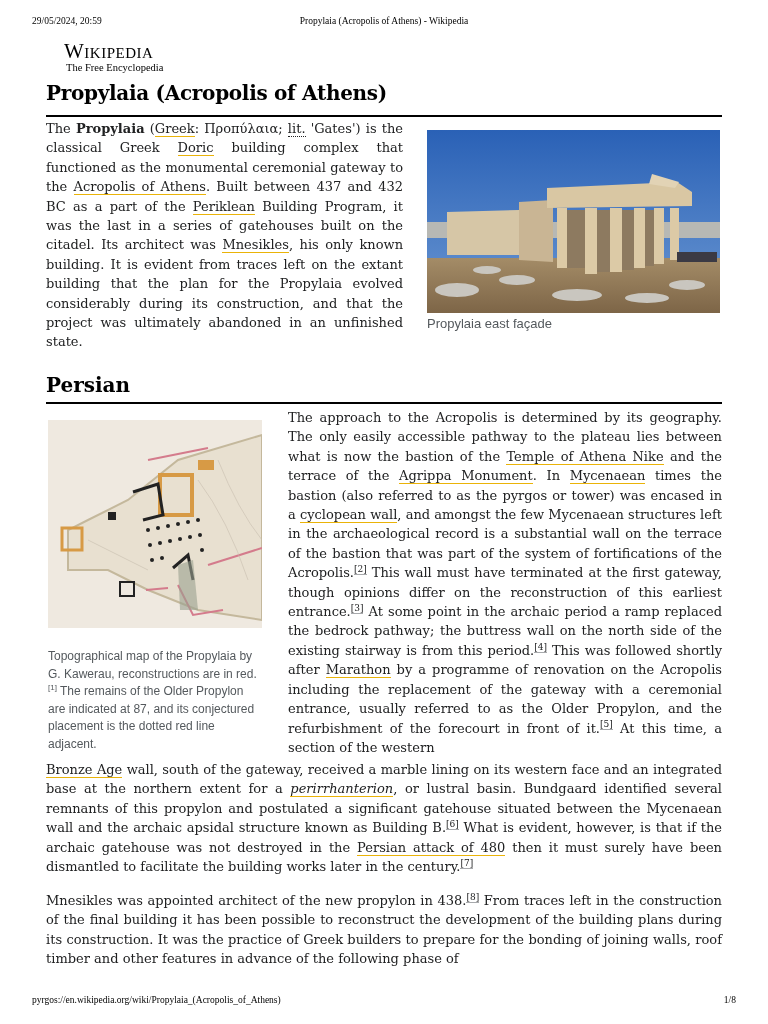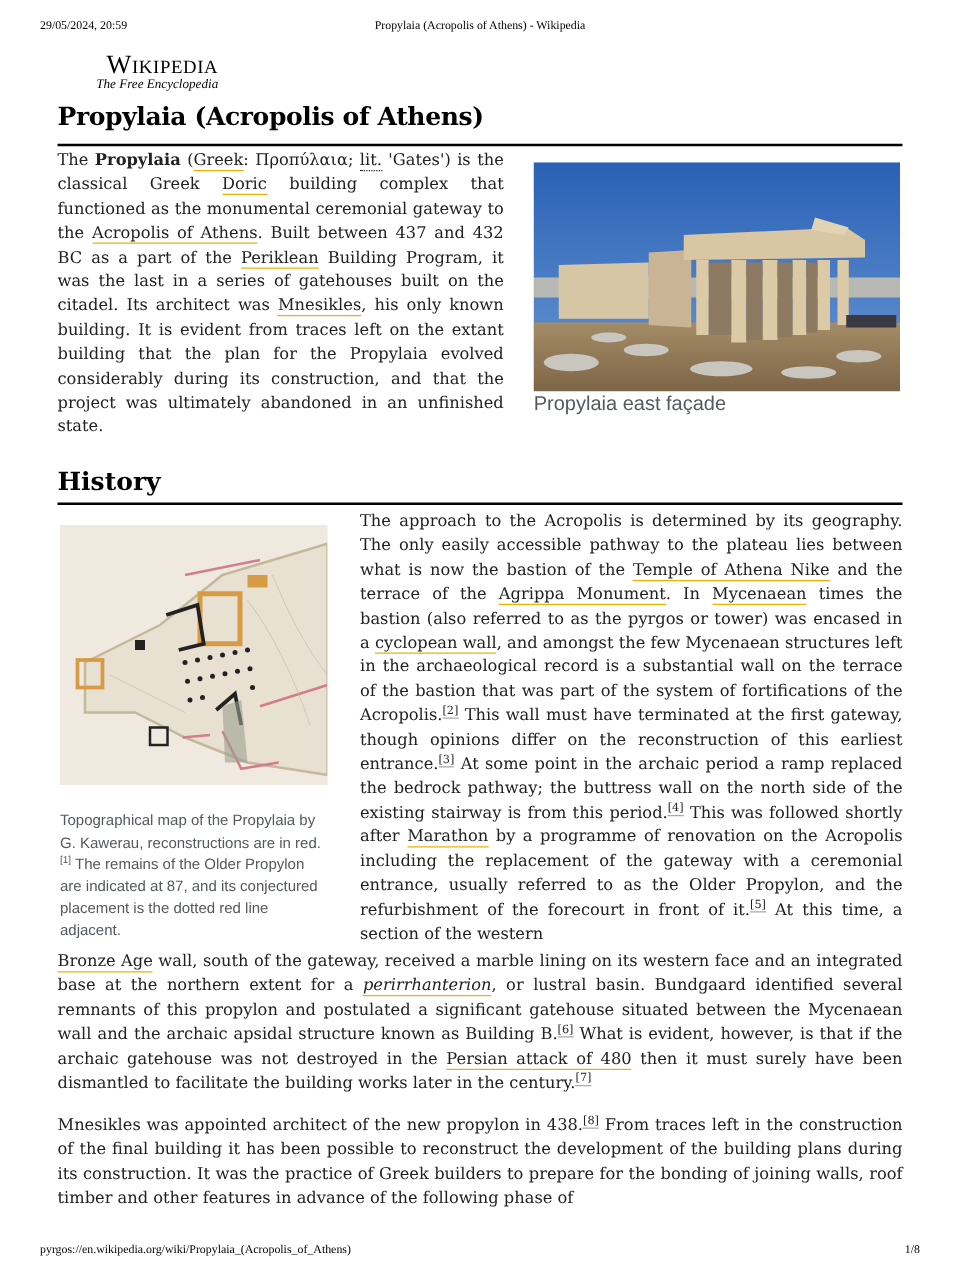--- a/index.html
+++ b/index.html
@@ -16,24 +16,24 @@
   .print-footer {
     position: absolute; top: 995px; left: 0; width: 768px; height: 14px;
     font-family: "Liberation Serif", serif; font-size: 9.5px; color: #000;
   }
   .print-footer .url { position: absolute; left: 32px; top: 0; }
   .print-footer .page { position: absolute; right: 32px; top: 0; }
 
   .logo { position: absolute; left: 64px; top: 40px; }
   .logo .wordmark {
     font-family: "Liberation Serif", serif; font-size: 21px; letter-spacing: 0.5px; color: #000;
-    line-height: 22px; font-variant: small-caps; text-align: right;
+    line-height: 22px; font-variant: small-caps;
   }
   .logo .tagline {
-    font-family: "Liberation Serif", serif; font-size: 10.5px; color: #000; line-height: 12px; margin-left: 13px; font-style: italic;
+    font-family: "Liberation Serif", serif; font-size: 10.5px; color: #000; line-height: 12px; margin-left: 2px;
   }
 
   .page-title {
     position: absolute; left: 46px; top: 72px; width: 676px;
     font-family: "DejaVu Serif", serif; font-weight: bold; font-size: 20px; line-height: 42px; color: #000;
     border-bottom: 2px solid #000; padding-bottom: 0; height: 45px; letter-spacing: -0.3px;
   }
 
   .body-text {
     font-family: "DejaVu Serif", serif; font-size: 13px; line-height: 19.4px; color: #202122;
@@ -46,21 +46,21 @@
   sup.ref { font-size: 9px; line-height: 0; vertical-align: super; border-bottom: 1px solid #a7a9ac; }
 
   .intro { position: absolute; left: 46px; top: 119px; width: 357px; }
 
   .infobox-fig { position: absolute; left: 427px; top: 130px; width: 293px; }
   .photo {
     width: 293px; height: 183px; position: relative; overflow: hidden;
     background: linear-gradient(180deg, #2f66b8 0%, #4a82cf 35%, #7aa3d8 48%, #b9b3a0 55%, #9c8a6c 70%, #8a7657 100%);
   }
   .caption {
-    font-family: "Liberation Sans", sans-serif; font-size: 16px; line-height: 18px; color: #54595d; margin-top: 2px;
+    font-family: "Liberation Sans", sans-serif; font-size: 13px; line-height: 18px; color: #54595d; margin-top: 2px;
   }
 
   .section-h2 {
     position: absolute; left: 46px; top: 371px; width: 676px;
     font-family: "DejaVu Serif", serif; font-weight: bold; font-size: 20px; line-height: 28px; color: #000;
     border-bottom: 2px solid #000; height: 33px;
   }
 
   .map-fig { position: absolute; left: 48px; top: 420px; width: 214px; }
   .map {
@@ -139,21 +139,21 @@
         <ellipse cx="60" cy="140" rx="14" ry="4"></ellipse>
       </g>
       <g fill="#3b3a44">
         <rect x="250" y="122" width="40" height="10"></rect>
       </g>
     </svg>
   </div>
   <figcaption class="caption">Propylaia east façade</figcaption>
 </figure>
 
-<h2 class="section-h2">History</h2>
+<h2 class="section-h2">Persian</h2>
 
 <figure class="map-fig">
   <div class="map">
     <svg width="214" height="208" viewBox="0 0 214 208">
       <rect width="214" height="208" fill="#efe9e0"></rect>
 
       <polygon points="40,100 80,80 130,40 214,15 214,200 150,190 100,170 60,150 20,150 20,110" fill="#e8e0d0" stroke="#c4b89c" stroke-width="2"></polygon>
 
       <rect x="112" y="55" width="32" height="40" fill="none" stroke="#d79a45" stroke-width="4"></rect>
       <rect x="14" y="108" width="20" height="22" fill="none" stroke="#d79a45" stroke-width="3"></rect>

